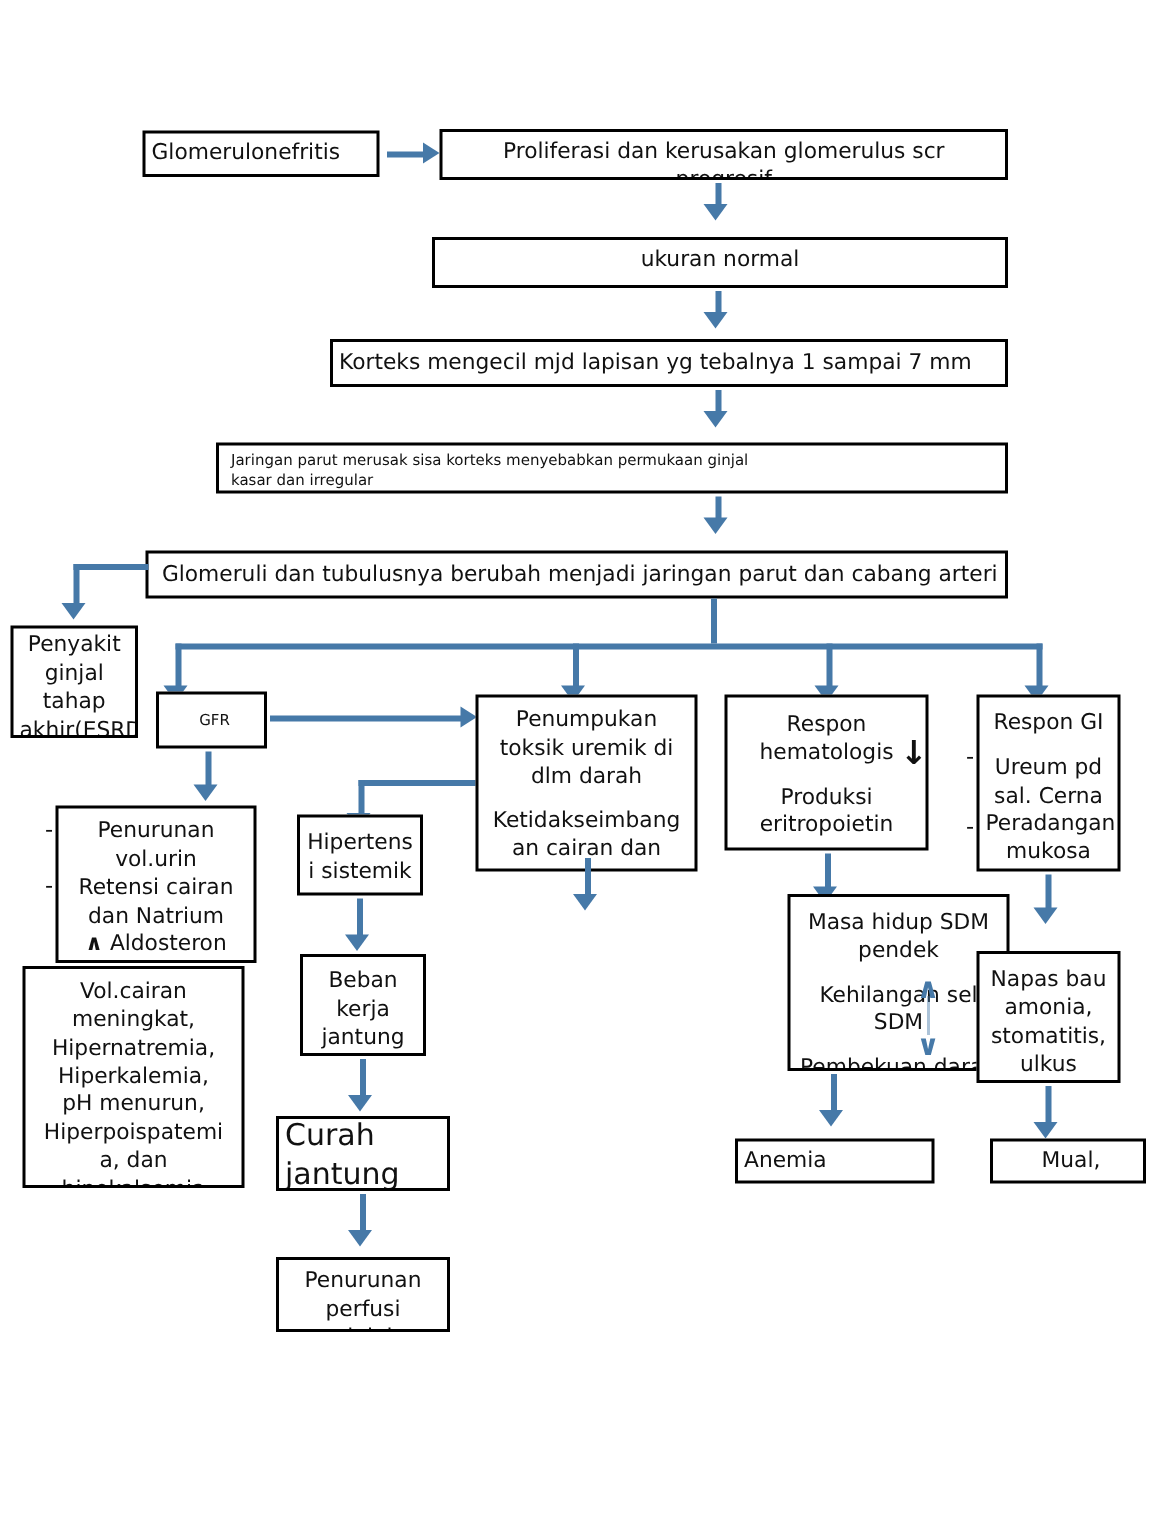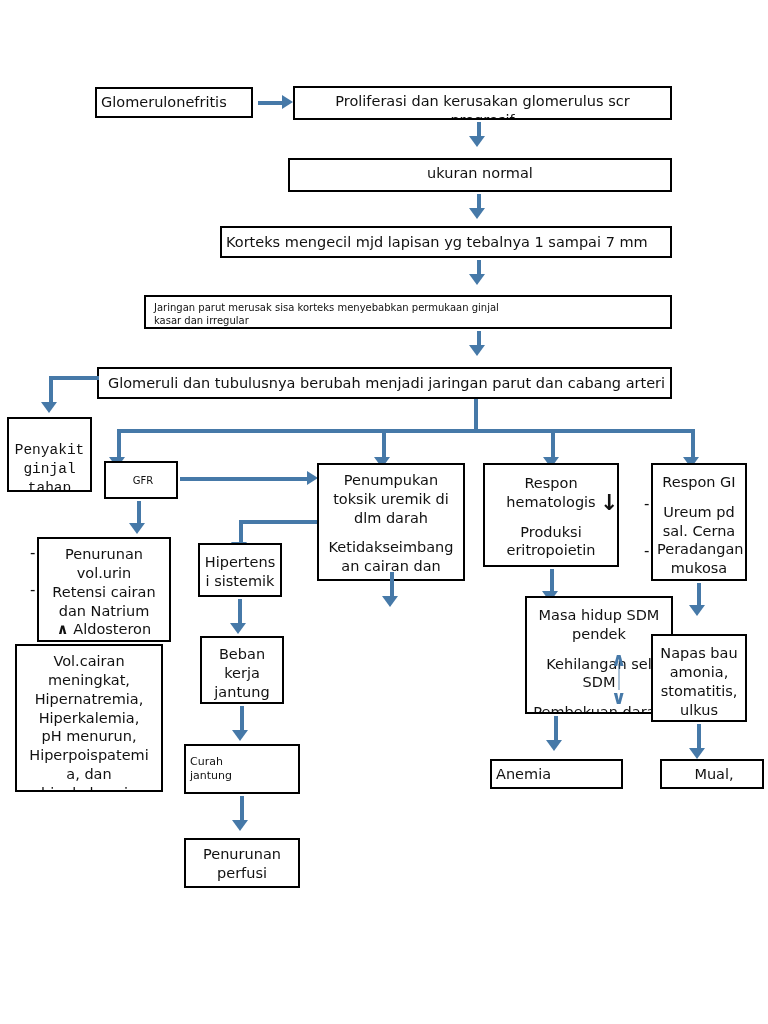--- a/index.html
+++ b/index.html
@@ -119,21 +119,21 @@
 
   <div class="vline" style="left:382px;top:429px;height:32px;"></div>
   <div class="arrowdown" style="left:374px;top:457px;"></div>
 
   <div class="vline" style="left:551px;top:429px;height:32px;"></div>
   <div class="arrowdown" style="left:543px;top:457px;"></div>
 
   <div class="vline" style="left:691px;top:429px;height:32px;"></div>
   <div class="arrowdown" style="left:683px;top:457px;"></div>
 
-  <div class="box" style="left:7px;top:417px;width:85px;height:75px;font-size:14.5px;padding-top:22px;font-family:Liberation Mono, monospace;">
+  <div class="box" style="left:7px;top:417px;width:85px;height:75px;font-size:14.5px;padding-top:2px;">
     <span class="ln">Penyakit</span>
     <span class="ln">ginjal</span>
     <span class="ln">tahap</span>
     <span class="ln">akhir(ESRD)</span>
   </div>
 
   <div class="box vcenter left" style="left:104px;top:461px;width:74px;height:38px;font-size:10px;">
     <span class="ln">GFR</span>
   </div>
 
@@ -184,21 +184,21 @@
 
   <div class="box" style="left:200px;top:636px;width:84px;height:68px;font-size:14.5px;padding-top:7px;">
     <span class="ln">Beban</span>
     <span class="ln">kerja</span>
     <span class="ln">jantung</span>
   </div>
 
   <div class="vline" style="left:240px;top:706px;height:28px;"></div>
   <div class="arrowdown" style="left:232px;top:730px;"></div>
 
-  <div class="box vcenter" style="left:184px;top:744px;width:116px;height:50px;font-size:11px;">
+  <div class="box vcenter" style="left:184px;top:744px;width:116px;height:50px;font-size:20px;">
     <span class="ln">Curah</span>
     <span class="ln">jantung</span>
   </div>
 
   <div class="vline" style="left:240px;top:796px;height:28px;"></div>
   <div class="arrowdown" style="left:232px;top:820px;"></div>
 
   <div class="box" style="left:184px;top:838px;width:116px;height:50px;font-size:14.5px;padding-top:5px;">
     <span class="ln">Penurunan</span>
     <span class="ln">perfusi</span>

